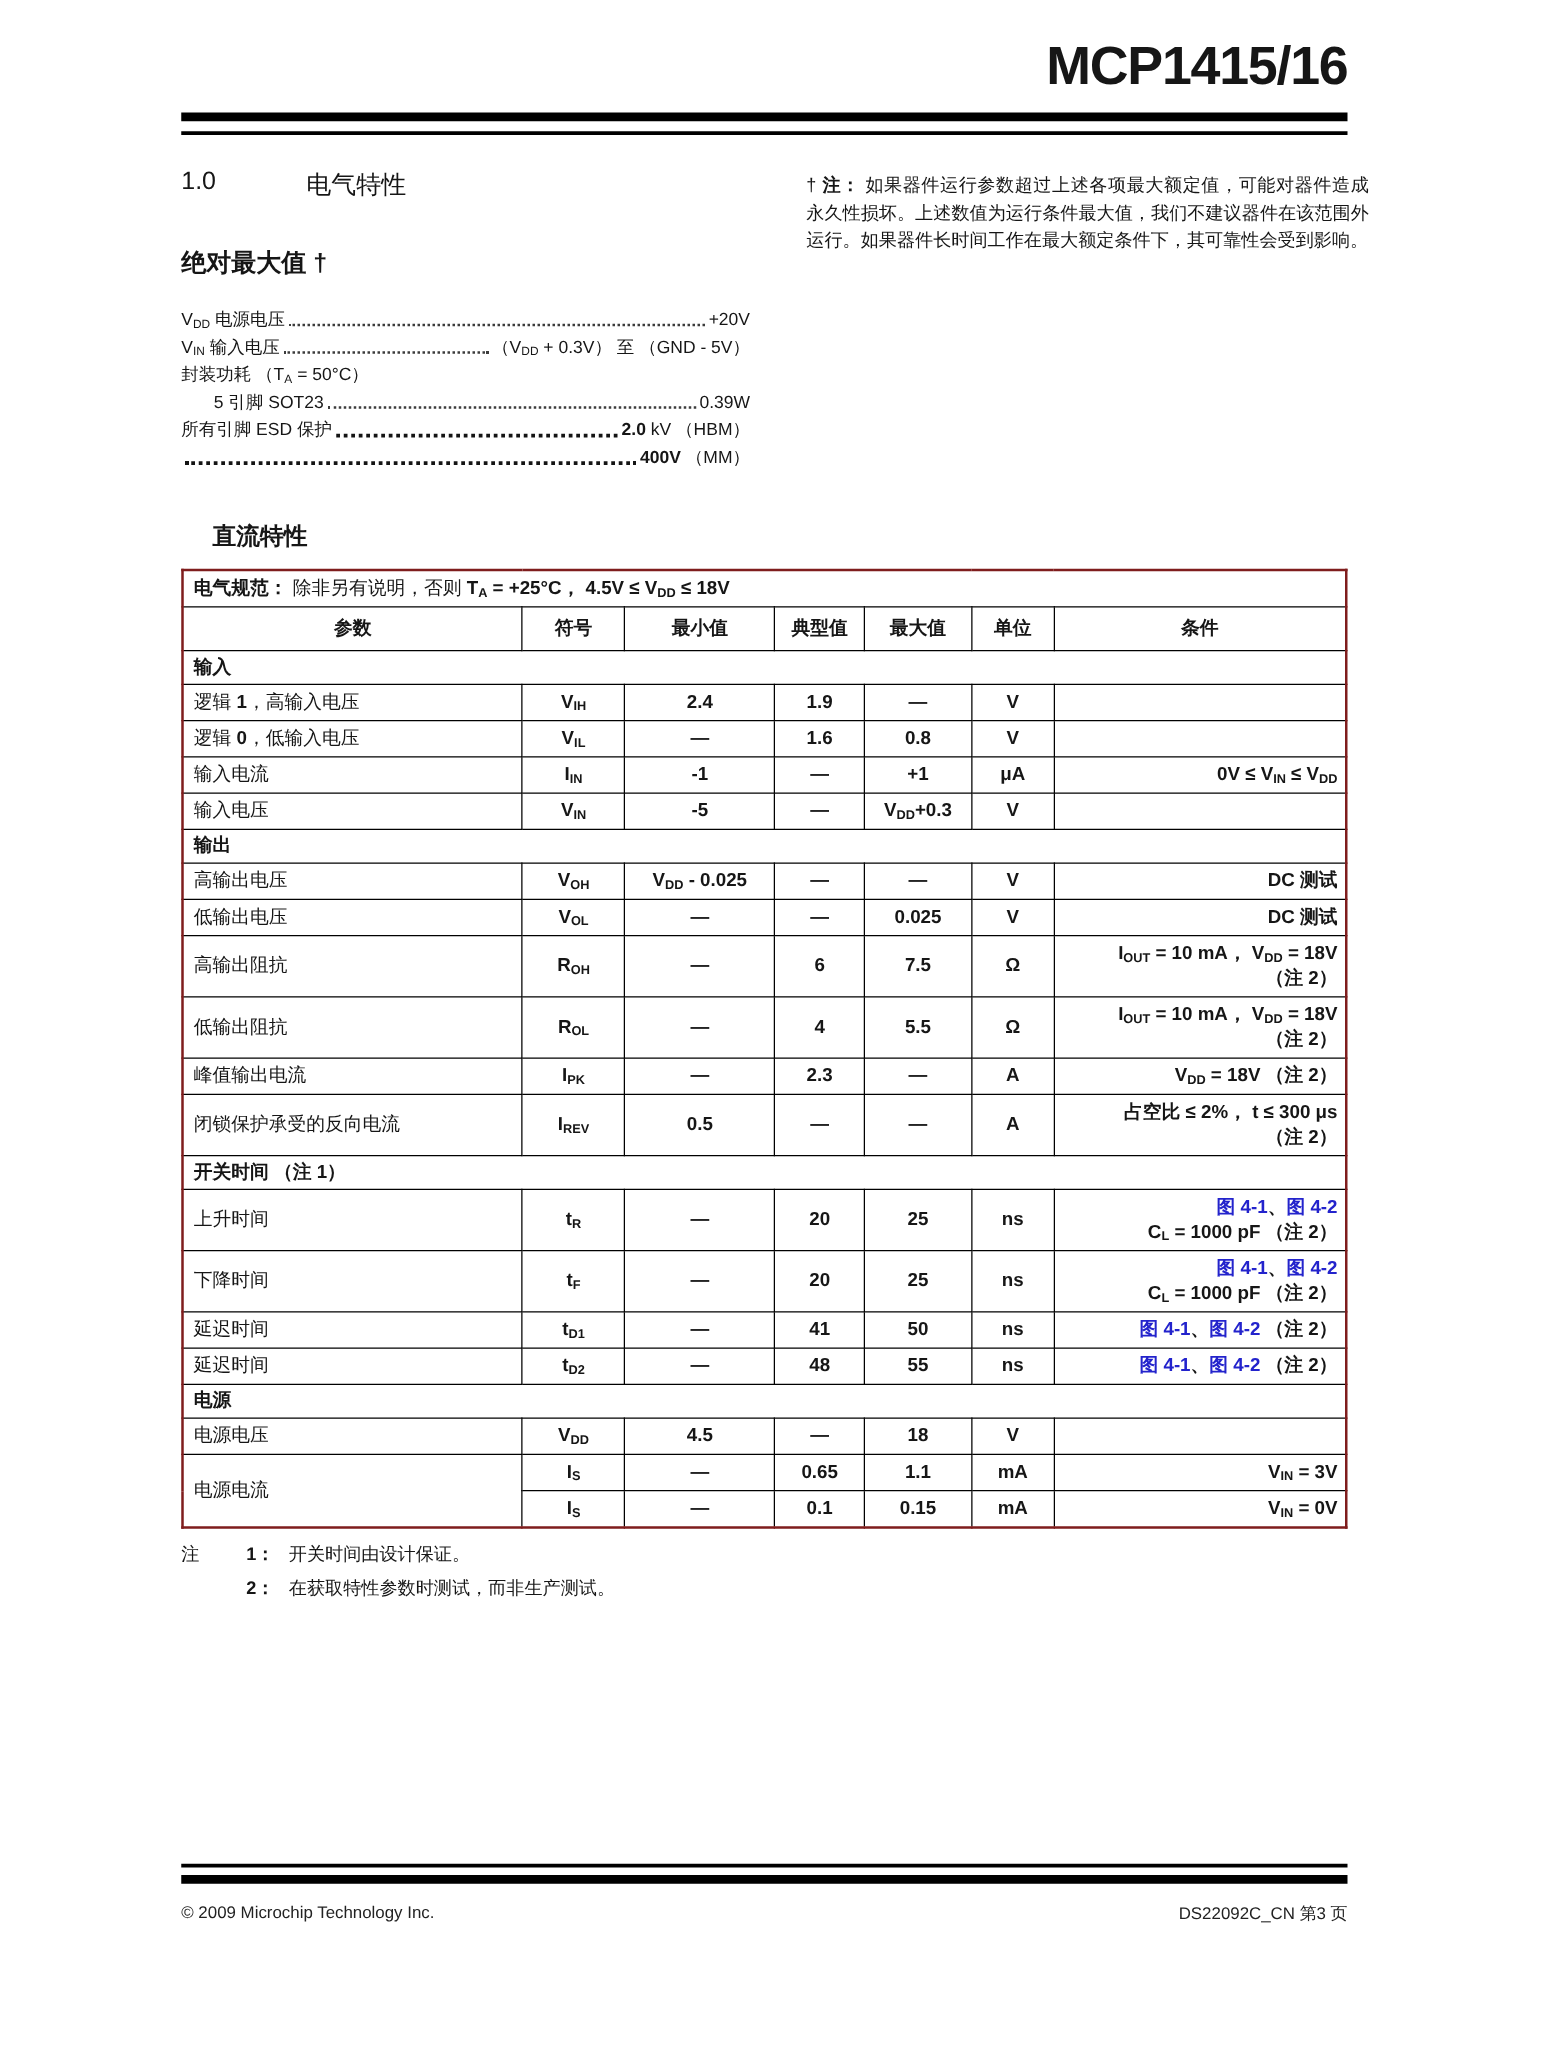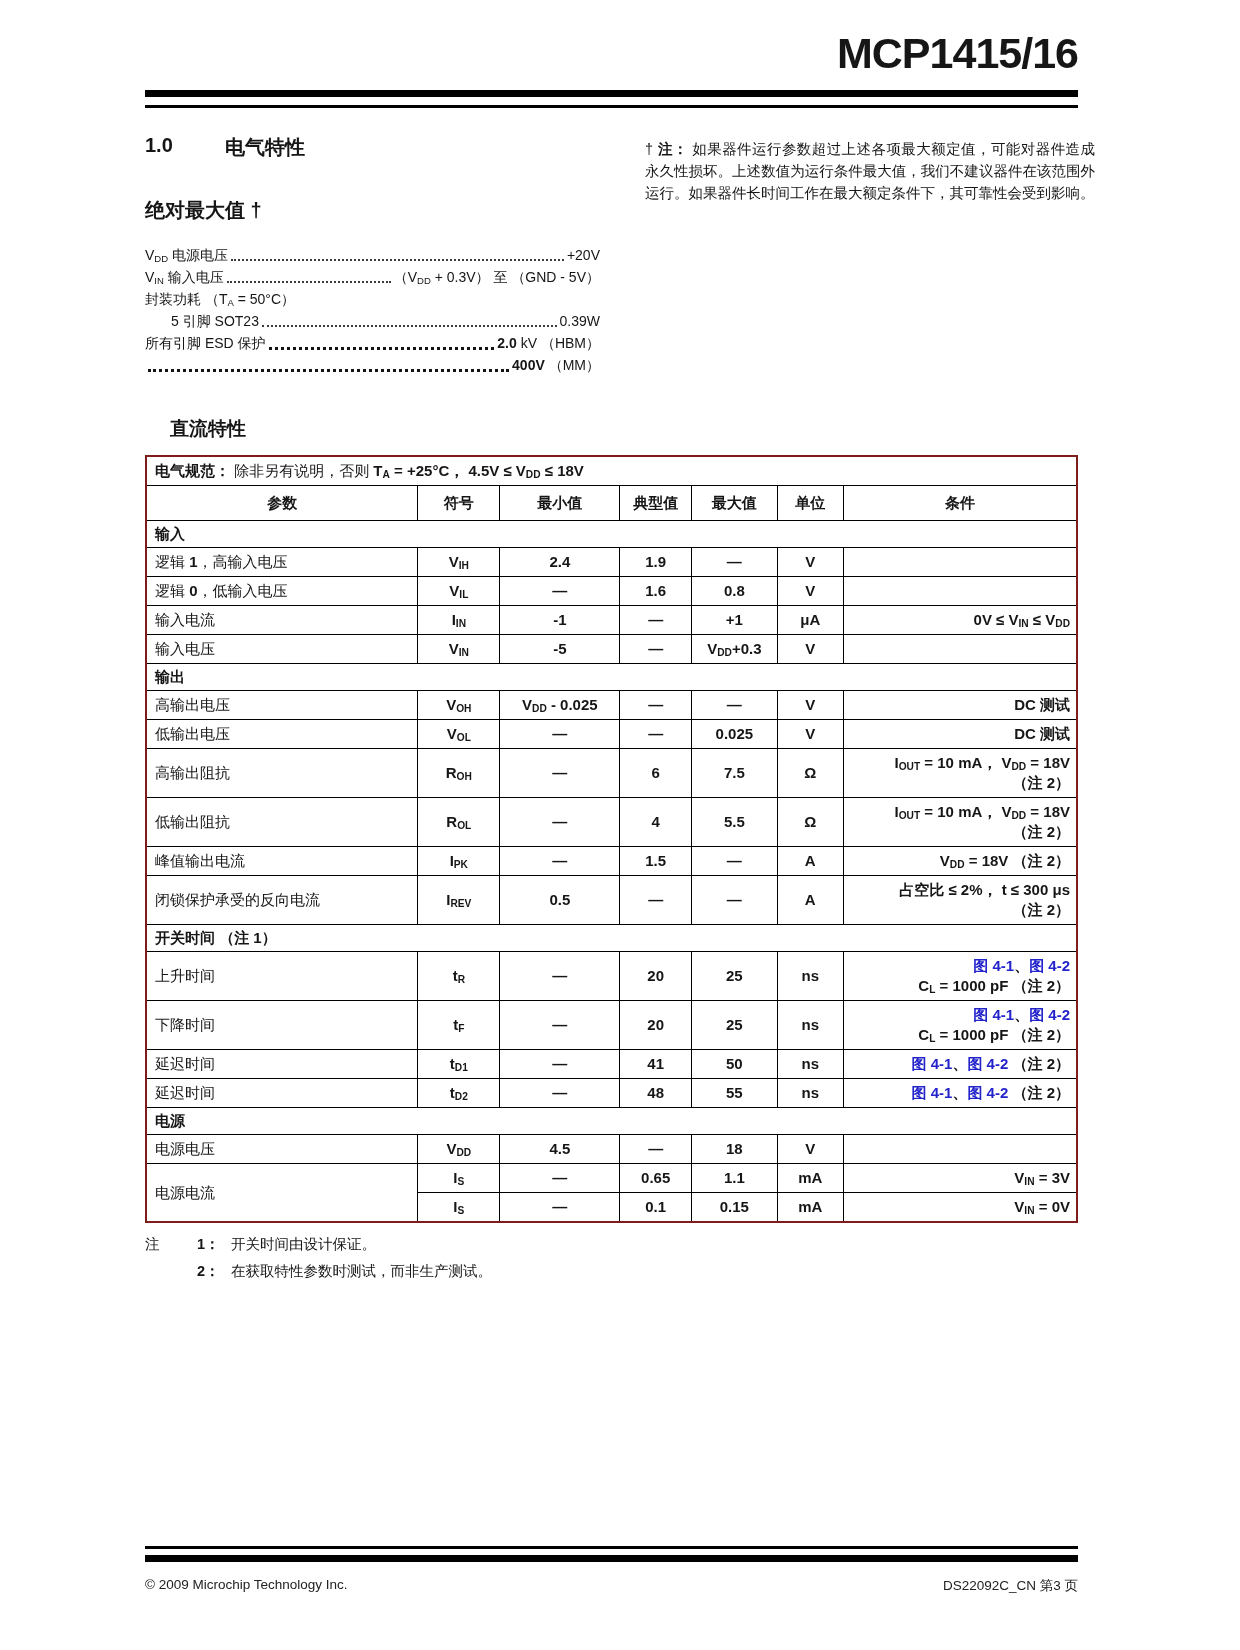--- a/index.html
+++ b/index.html
@@ -20,21 +20,21 @@
   .hr-rules{width:933px;margin-top:13px;}
   .rule-thick{height:7px;background:#000;}
   .rule-thin{height:3px;background:#000;}
   .hr-rules .rule-thin{margin-top:8px;}
 
   
   .cols{display:flex;margin-top:26px;width:950px;}
   .col-left{width:455px;flex:none;}
   .col-right{flex:1;margin-left:45px;}
 
-  .sec-heading{font-size:20px;font-weight:bold;display:flex;}
+  .sec-heading{font-size:20px;font-weight:normal;display:flex;gap:20px;}
   .sec-number{width:80px;flex:none;}
   .abs-heading{font-size:20px;font-weight:bold;margin-top:36px;}
 
   .am-lines{margin-top:20px;font-size:14px;}
   .am-line{display:flex;align-items:flex-end;line-height:22px;}
   .am-label{white-space:nowrap;}
   .am-value{white-space:nowrap;}
   .am-leader{flex:1;border-bottom:2px dotted #3c3c3c;align-self:flex-end;margin:0 3px 5px 3px;min-width:10px;}
   .am-line.indent .am-label{padding-left:26px;}
   .am-line.bold-dots .am-leader{border-bottom:3px dotted #141414;margin-bottom:4px;}
@@ -56,21 +56,21 @@
   td.c-cond{text-align:right;padding-left:8px;font-weight:bold;}
   .fig-link{color:#2323cc;text-decoration:none;cursor:pointer;}
 
   .tbl-notes{margin-top:8px;font-size:14.5px;}
   .note-row{display:flex;line-height:27px;}
   .note-label{width:52px;flex:none;}
   .note-num{width:34px;flex:none;font-weight:bold;}
   .note-text{flex:1;}
 
   
-  .footer{position:absolute;left:145px;top:1546px;width:933px;}
+  .footer{position:absolute;left:145px;top:1491px;width:933px;}
   .footer .rule-thick{margin-top:6px;}
   .footer-text{display:flex;justify-content:space-between;margin-top:15px;font-size:13.5px;color:#222;}
 </style>
 </head>
 <body>
 
 <div class="content">
 
   <div class="doc-title">MCP1415/16</div>
 
@@ -230,21 +230,21 @@
           <td class="c-num">—</td>
           <td class="c-num">4</td>
           <td class="c-num">5.5</td>
           <td class="c-num">Ω</td>
           <td class="c-cond">I<sub>OUT</sub> = 10 mA， V<sub>DD</sub> = 18V<br>（注 <b>2</b>）</td>
         </tr>
         <tr>
           <td class="c-param">峰值输出电流</td>
           <td class="c-sym">I<sub>PK</sub></td>
           <td class="c-num">—</td>
-          <td class="c-num">1.5</td>
+          <td class="c-num">2.3</td>
           <td class="c-num">—</td>
           <td class="c-num">A</td>
           <td class="c-cond">V<sub>DD</sub> = 18V （注 <b>2</b>）</td>
         </tr>
         <tr>
           <td class="c-param">闭锁保护承受的反向电流</td>
           <td class="c-sym">I<sub>REV</sub></td>
           <td class="c-num">0.5</td>
           <td class="c-num">—</td>
           <td class="c-num">—</td>

